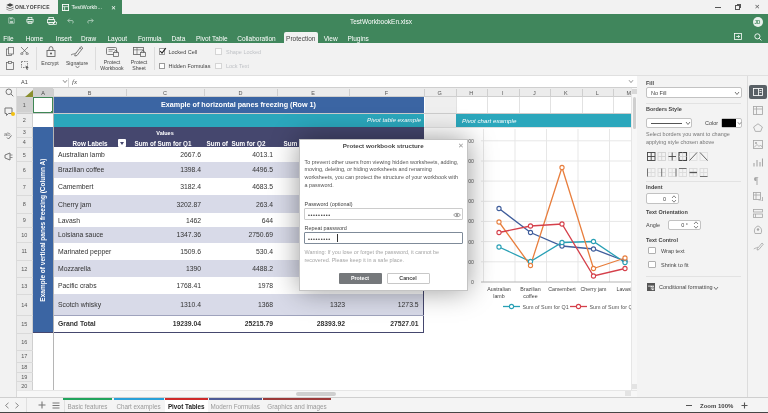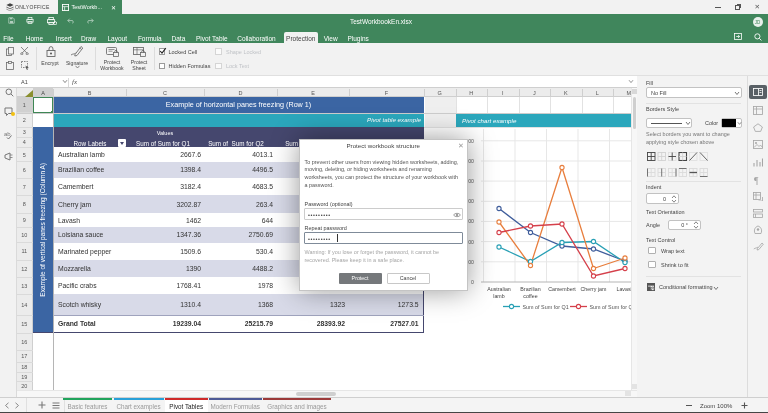--- a/index.html
+++ b/index.html
@@ -1,20 +1,20 @@
 <!DOCTYPE html>
 <html><head>
 <meta charset="utf-8">
 <style>
 *{margin:0;padding:0;box-sizing:border-box;}
 html,body{width:768px;height:413px;overflow:hidden;}
 body{font-family:"Liberation Sans",sans-serif;position:relative;background:#fff;}
 .ab{position:absolute;}
 .ctr{text-align:center;}
-.b{font-weight:normal;}
+.b{font-weight:bold;}
 svg{display:block;}
 </style>
 </head>
 <body>
 
 <div class="ab" style="left:0;top:0;width:768px;height:13.5px;background:#f2f2f2;"></div>
 <div class="ab" style="left:6px;top:3px;">
 <svg width="8" height="8" viewBox="0 0 8 8">
       <g fill="#444">
         <path d="M4 0.2 L7.6 2 L4 3.8 L0.4 2 Z"></path>

